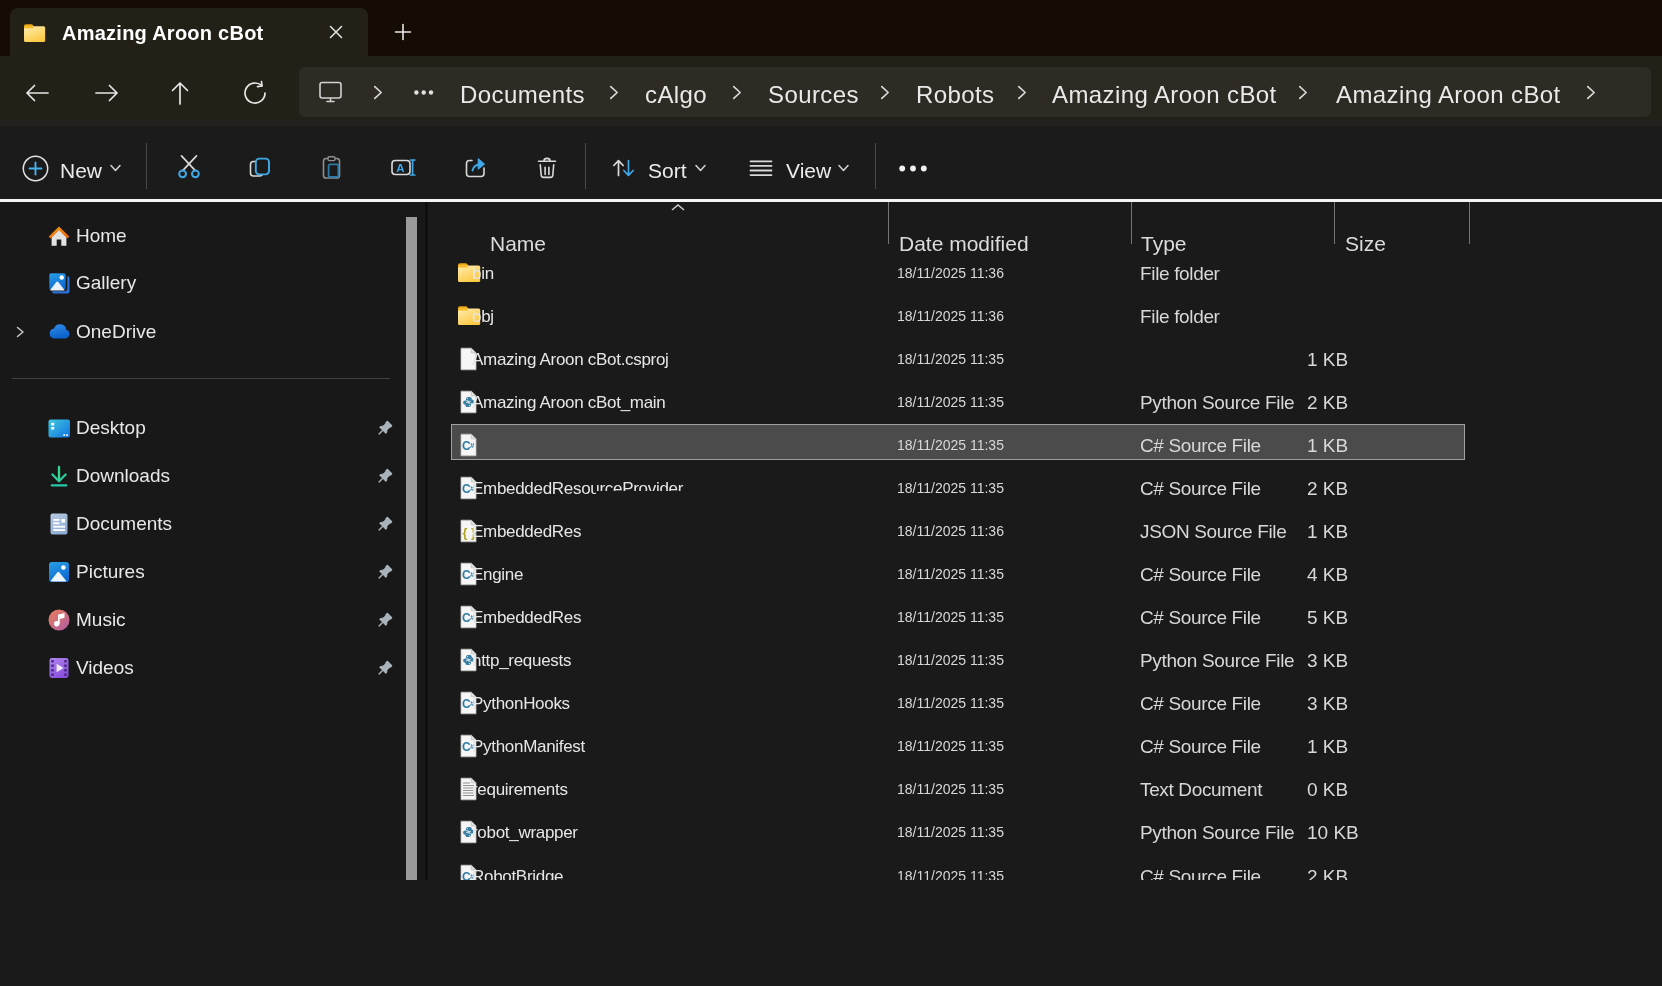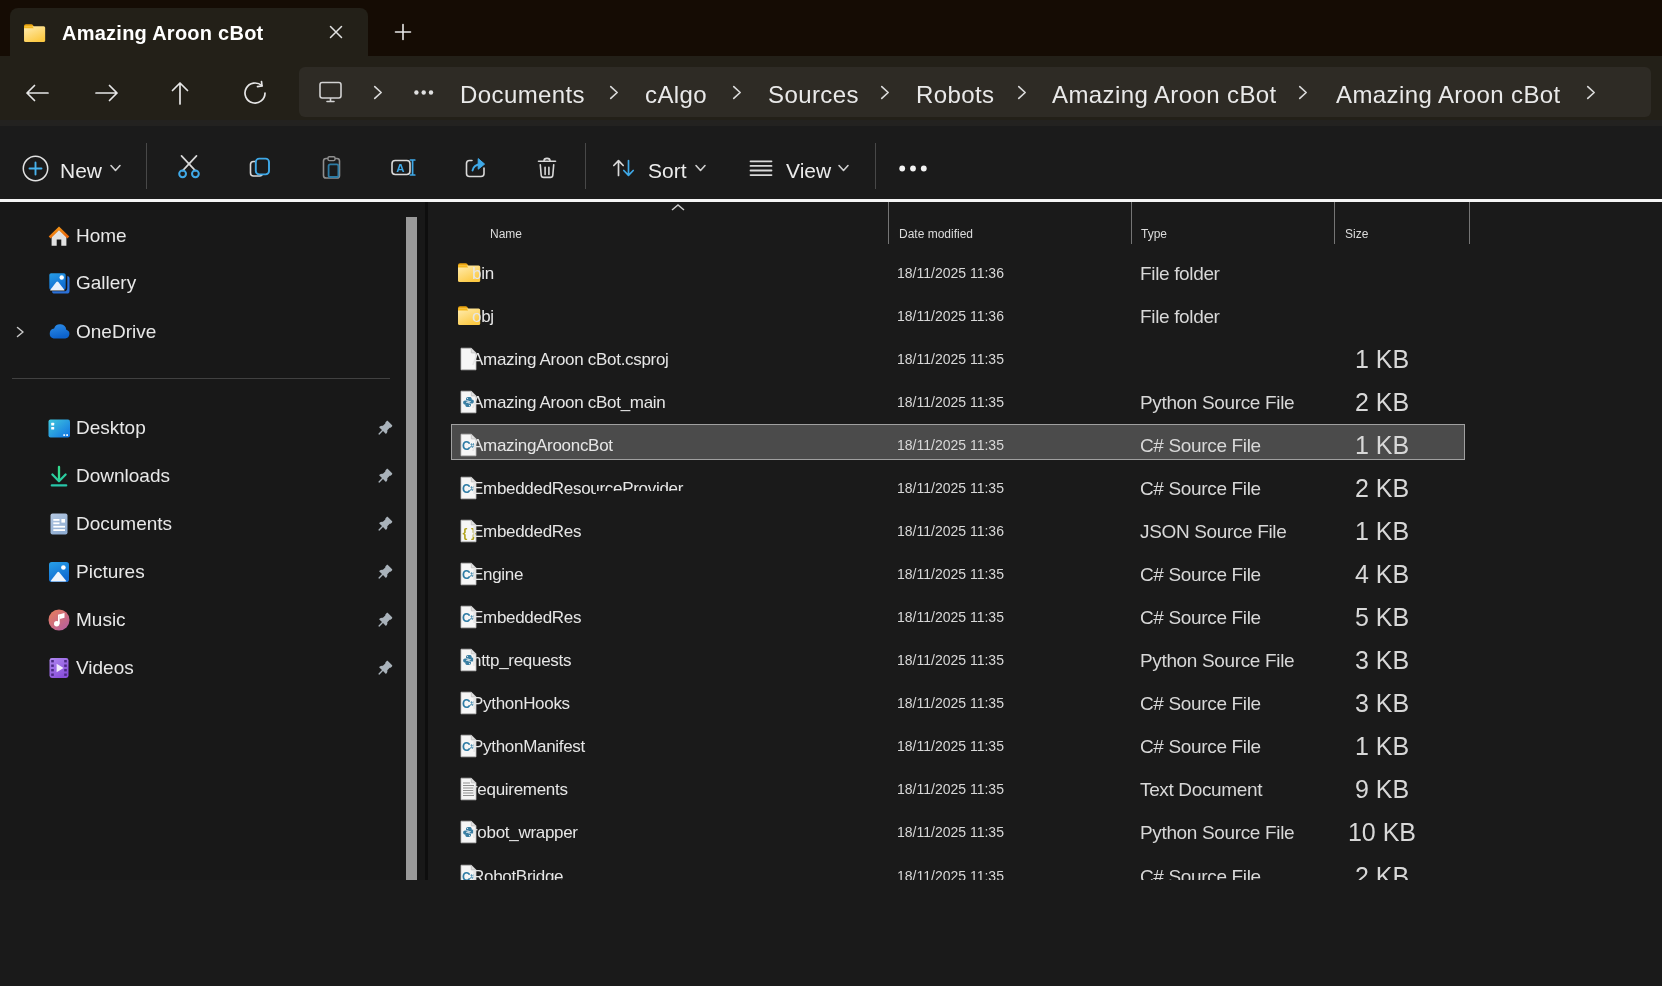--- a/index.html
+++ b/index.html
@@ -21,26 +21,26 @@
 .tchev{top:37px;width:13px;height:10px}
 #whiteline{left:0;top:199px;width:1662px;height:3px;background:#f5f5f5}
 #content{left:0;top:202px;width:1662px;height:784px;background:#1a1a1a}
 #sidebar{left:0;top:0;width:425px;height:784px;background:#181818}
 #sdivider{left:425px;top:0;width:3px;height:784px;background:#0e0e0e}
 #sscroll{left:406px;top:15px;width:11px;height:769px;background:#9a9a9a}
 .snav{left:76px;font-size:19px;color:#e8e8e8;line-height:24px;white-space:nowrap}
 .sic{width:24px;height:24px}
 .pin{left:377px;width:16px;height:16px}
 .hsep{top:0;width:1px;height:42px;background:#757575}
-.hdr{top:8px;height:46px;line-height:48px;font-size:12px;color:#dcdcdc}
+.hdr{top:18px;height:46px;line-height:48px;font-size:21px;color:#dcdcdc}
 .row{left:0;width:1662px;height:43px}
 .rname{left:472px;font-size:17px;color:#e6e6e6;line-height:43px;white-space:nowrap;letter-spacing:-.3px}
 .rdate{left:897px;font-size:14px;color:#d8d8d8;line-height:43px}
 .rtype{left:1140px;font-size:19px;color:#d8d8d8;line-height:43px;letter-spacing:-.35px}
-.rsize{left:1307px;width:150px;text-align:center;font-size:25px;color:#d8d8d8;line-height:43px}
+.rsize{left:1307px;width:150px;text-align:left;font-size:19px;color:#d8d8d8;line-height:43px}
 .ricon{left:459px;top:9px}
 #selrow{left:451px;top:222px;width:1014px;height:36px;background:#4b4b4b;border:1px solid #a0a0a0}
 </style>
 </head>
 <body>
 <div id="root">
 <svg width="0" height="0" style="position:absolute">
 <defs>
 <linearGradient id="g-folder" x1="0" y1="0" x2=".6" y2="1">
   <stop offset="0" stop-color="#ffedb3"></stop>
@@ -437,21 +437,20 @@
         </svg>
         <span class="abs rname">Amazing Aroon cBot_main</span>
         <span class="abs rdate">18/11/2025 11:35</span>
         <span class="abs rtype">Python Source File</span>
         <span class="abs rsize">2 KB</span>
       </div>
     <div class="abs row" style="top:221.8px">
         <svg class="abs ricon" width="19" height="24">
           <use href="#i-cs"></use>
         </svg>
-        <span class="abs rname">AmazingArooncBot</span>
         <span class="abs rdate">18/11/2025 11:35</span>
         <span class="abs rtype">C# Source File</span>
         <span class="abs rsize">1 KB</span>
       </div>
     <div class="abs row" style="top:264.9px">
         <svg class="abs ricon" width="19" height="24">
           <use href="#i-cs"></use>
         </svg>
         <span class="abs rname">EmbeddedResourceProvider</span>
         <span class="abs rdate">18/11/2025 11:35</span>
@@ -512,21 +511,21 @@
         <span class="abs rtype">C# Source File</span>
         <span class="abs rsize">1 KB</span>
       </div>
     <div class="abs row" style="top:566.4px">
         <svg class="abs ricon" width="19" height="24">
           <use href="#i-txt"></use>
         </svg>
         <span class="abs rname">requirements</span>
         <span class="abs rdate">18/11/2025 11:35</span>
         <span class="abs rtype">Text Document</span>
-        <span class="abs rsize">9 KB</span>
+        <span class="abs rsize">0 KB</span>
       </div>
     <div class="abs row" style="top:609.4px">
         <svg class="abs ricon" width="19" height="24">
           <use href="#i-py"></use>
         </svg>
         <span class="abs rname">robot_wrapper</span>
         <span class="abs rdate">18/11/2025 11:35</span>
         <span class="abs rtype">Python Source File</span>
         <span class="abs rsize">10 KB</span>
       </div>

